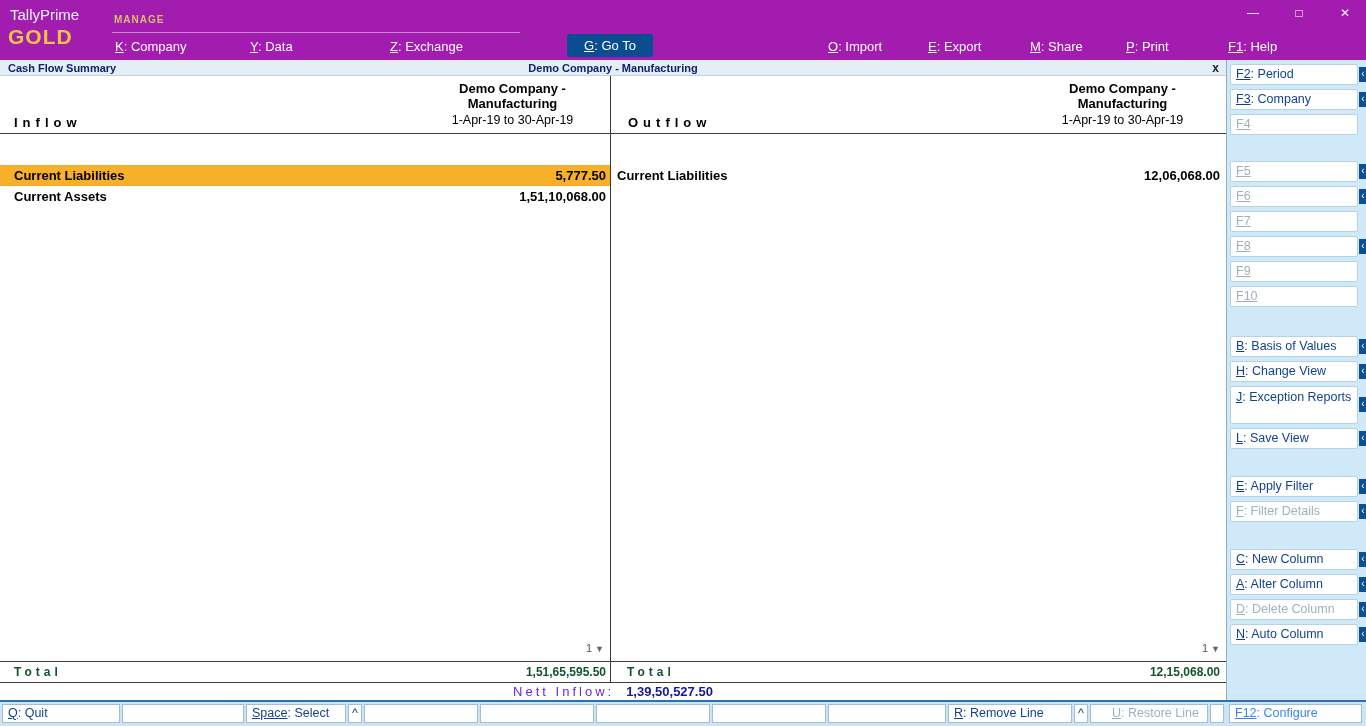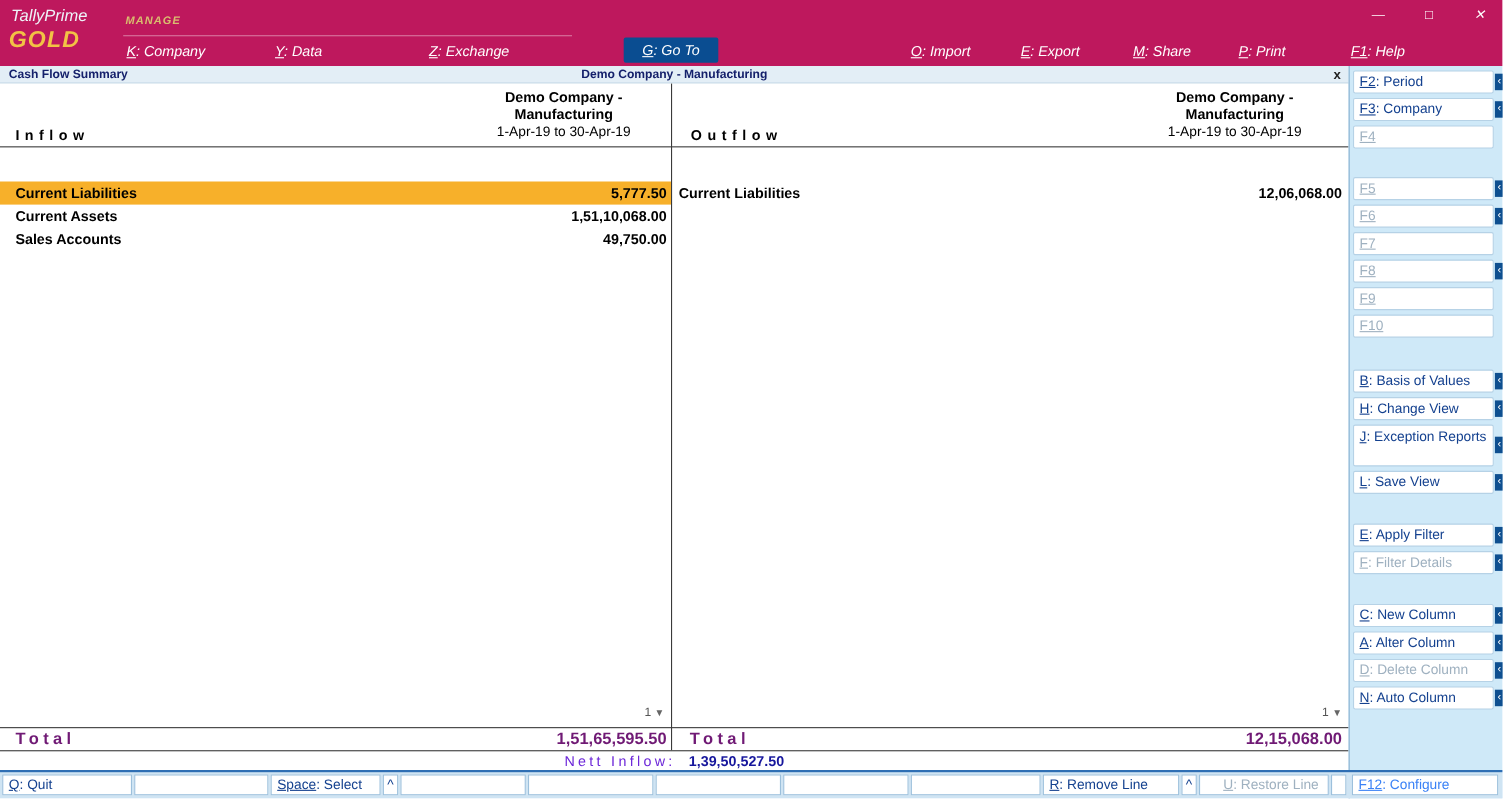--- a/index.html
+++ b/index.html
@@ -1,21 +1,21 @@
 <!DOCTYPE html>
 <html><head>
 <meta charset="utf-8">
 <style>
   * { margin:0; padding:0; box-sizing:border-box; }
   html,body { width:1366px; height:726px; overflow:hidden; }
   body { font-family:"Liberation Sans", sans-serif; background:#fff; position:relative; }
   .screen { position:absolute; left:0; top:0; width:1366px; height:726px; }
 
   
-  .topbar { position:absolute; left:0; top:0; width:1366px; height:60px; background:#be185d; color:#fff;font-style:italic; }
+  .topbar { position:absolute; left:0; top:0; width:1366px; height:60px; background:#a21caf; color:#fff; }
   .logo-name { position:absolute; left:10px; top:6px; font-size:15px; color:#eef3f9; }
   .logo-edition { position:absolute; left:8px; top:25px; font-size:21px; font-weight:bold; color:#f2c245; letter-spacing:1px; }
   .manage-label { position:absolute; left:114px; top:14px; font-size:10px; font-weight:bold; color:#d9bd6e; letter-spacing:1px; }
   .manage-underline { position:absolute; left:112px; top:32px; width:408px; border-top:1px solid rgba(255,255,255,0.45); }
   .menu-item { position:absolute; top:39px; font-size:13px; color:#fff; cursor:pointer; white-space:nowrap; }
   .k { text-decoration:underline; }
   .goto-btn { position:absolute; left:567px; top:34px; width:86px; height:23px; background:#0a4d91; text-align:center; line-height:23px; font-size:13px; border-radius:2px; cursor:pointer; }
   .win-btn { position:absolute; top:4px; width:26px; height:18px; text-align:center; font-size:12px; line-height:18px; color:#fff; cursor:pointer; }
 
   
@@ -34,21 +34,21 @@
   .vline { position:absolute; left:610px; top:0; height:606px; border-left:1px solid #3a3a3a; }
   .rows { position:absolute; top:89px; }
   .row { display:flex; height:21px; line-height:21px; font-size:13px; font-weight:bold; color:#000; cursor:pointer; }
   .row .rname { padding-left:14px; }
   .row .ramt { margin-left:auto; padding-right:4px; }
   .row.out .rname { padding-left:6px; }
   .row.out .ramt { padding-right:6px; }
   .row.selected { background:#f7b02a; }
   .pager { position:absolute; top:566px; text-align:right; font-size:11px; color:#555; cursor:pointer; }
   .pager-ic { font-size:9px; color:#666; }
-  .total-row { position:absolute; top:587px; display:flex; height:18px; line-height:18px; font-size:15px; font-weight:bold; color:#701a75; }
+  .total-row { position:absolute; top:587px; display:flex; height:18px; line-height:18px; font-size:12px; font-weight:bold; color:#14532d; }
   .t-label { padding-left:14px; letter-spacing:4px; }
   .t-label.out { padding-left:16px; }
   .t-amt { margin-left:auto; padding-right:4px; }
   .t-amt.out { padding-right:6px; }
   .nett-row { position:absolute; top:607px; left:0; width:1226px; height:17px; display:flex; justify-content:center; align-items:center; gap:12px; font-size:13px; }
   .nett-label { color:#6d28d9; letter-spacing:3px; }
   .nett-amt { color:#16169c; font-weight:bold; }
 
   
   .sidebar { position:absolute; left:1226px; top:60px; width:140px; height:666px; background:#cfe9f8; border-left:1px solid #86afd0; }
@@ -120,24 +120,20 @@
 
     <div class="rows" style="left:0; width:610px">
       <div class="row selected">
         <span class="rname">Current Liabilities</span>
         <span class="ramt">5,777.50</span>
       </div>
       <div class="row">
         <span class="rname">Current Assets</span>
         <span class="ramt">1,51,10,068.00</span>
       </div>
-      <div class="row">
-        <span class="rname">Sales Accounts</span>
-        <span class="ramt">49,750.00</span>
-      </div>
     </div>
 
     <div class="rows" style="left:611px; width:615px">
       <div class="row out">
         <span class="rname">Current Liabilities</span>
         <span class="ramt">12,06,068.00</span>
       </div>
     </div>
 
     <div class="pager" style="left:0; width:604px"><span>1</span> <span class="pager-ic">▼</span></div>

